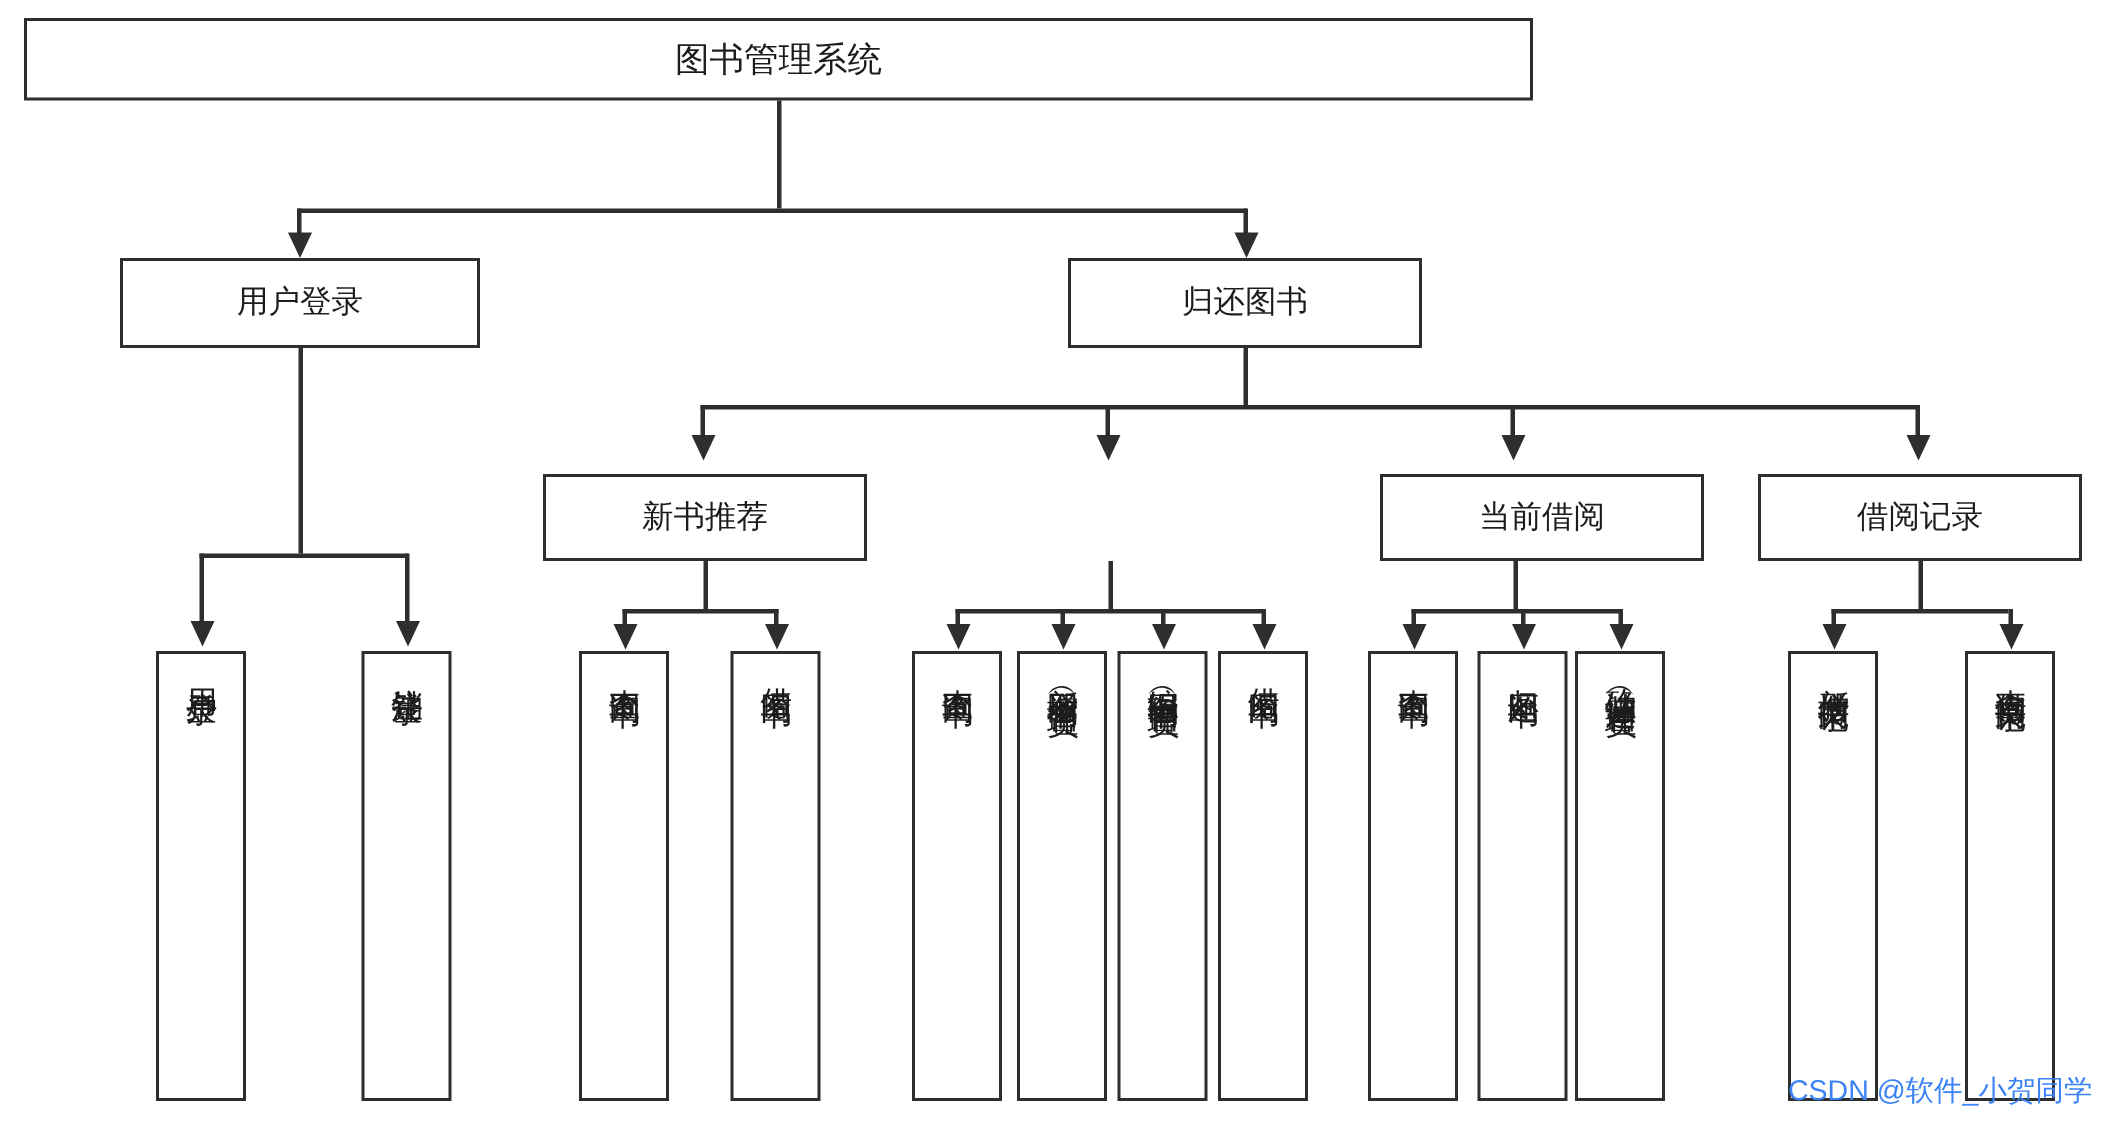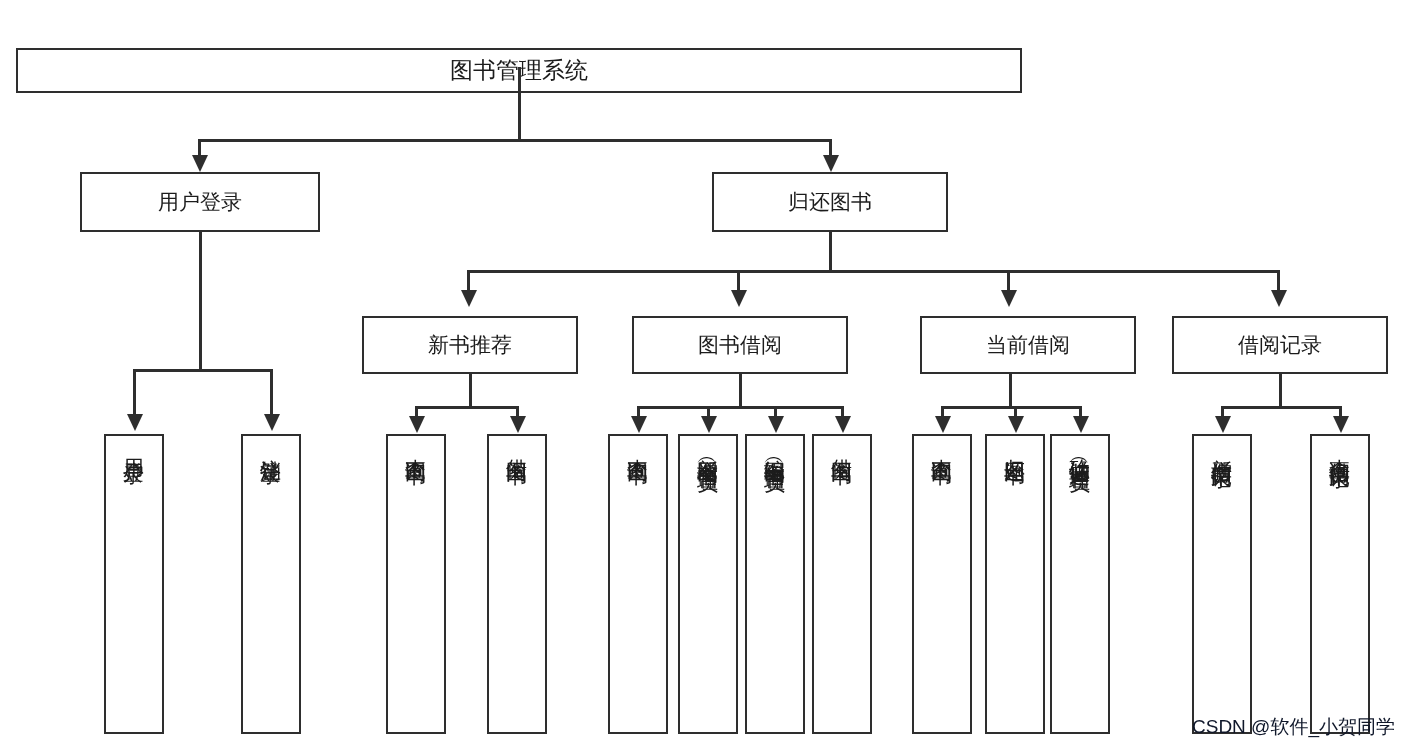--- a/index.html
+++ b/index.html
@@ -64,32 +64,32 @@
     position: absolute;
     width: 0;
     height: 0;
     border-left: 8px solid transparent;
     border-right: 8px solid transparent;
     border-top: 17px solid #2e2e2e;
   }
   
   #watermark {
     position: absolute;
-    color: #0f172a;
+    color: #3b82f6;
     font-size: 19px;
     white-space: nowrap;
     pointer-events: none;
   }
 </style>
 </head>
 <body>
 
 <div id="diagram-root">
 
-  <div class="node root" id="node-root" style="left: 16px; top: 12px; width: 1006px; height: 45px; margin-top: 36px;">
+  <div class="node root" id="node-root" style="left: 16px; top: 12px; width: 1006px; height: 55px;">
     <span class="label">图书管理系统</span>
   </div>
 
   <div class="edge v" style="left:518px; top:67px; height:72px;"></div>
 
   <div class="edge h" style="left:198px; top:139px; width:633px;"></div>
 
   <div class="edge v" style="left:198px; top:139px; height:20px;"></div>
   <div class="arrow" style="left:192px; top:155px;"></div>
   <div class="edge v" style="left:829px; top:139px; height:20px;"></div>
@@ -116,23 +116,20 @@
   <div class="edge v" style="left:737px; top:270px; height:24px;"></div>
   <div class="arrow" style="left:731px; top:290px;"></div>
   <div class="edge v" style="left:1007px; top:270px; height:24px;"></div>
   <div class="arrow" style="left:1001px; top:290px;"></div>
   <div class="edge v" style="left:1277px; top:270px; height:24px;"></div>
   <div class="arrow" style="left:1271px; top:290px;"></div>
 
   <div class="node level2" id="node-l3-0" style="left: 362px; top: 316px; width: 216px; height: 58px;">
     <span class="label">新书推荐</span>
   </div>
-  <div class="node level2" id="node-l3-1" style="left: 632px; top: 316px; width: 216px; height: 58px;">
-    <span class="label">图书借阅</span>
-  </div>
   <div class="node level2" id="node-l3-2" style="left: 920px; top: 316px; width: 216px; height: 58px;">
     <span class="label">当前借阅</span>
   </div>
   <div class="node level2" id="node-l3-3" style="left: 1172px; top: 316px; width: 216px; height: 58px; text-align: right;">
     <span class="label">借阅记录</span>
   </div>
 
   <div class="edge v" style="left:469px; top:374px; height:34px;"></div>
   <div class="edge h" style="left:415px; top:406px; width:104px;"></div>
   <div class="edge v" style="left:415px; top:406px; height:14px;"></div>

